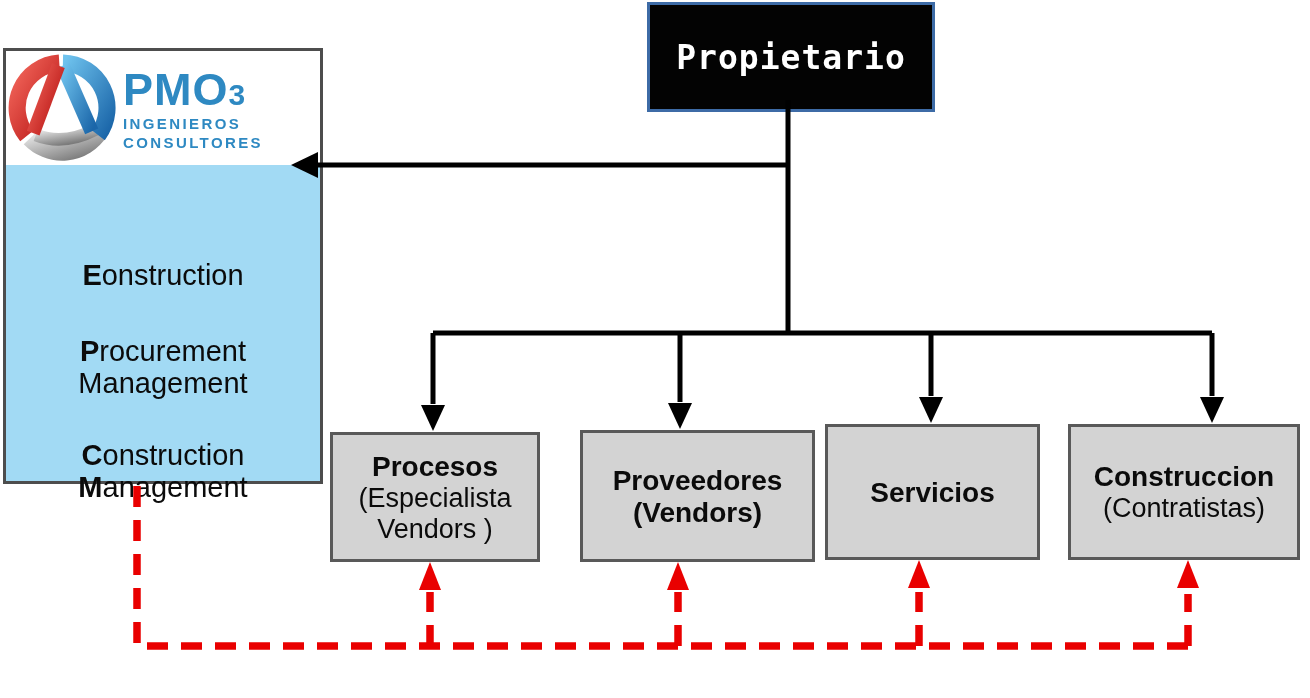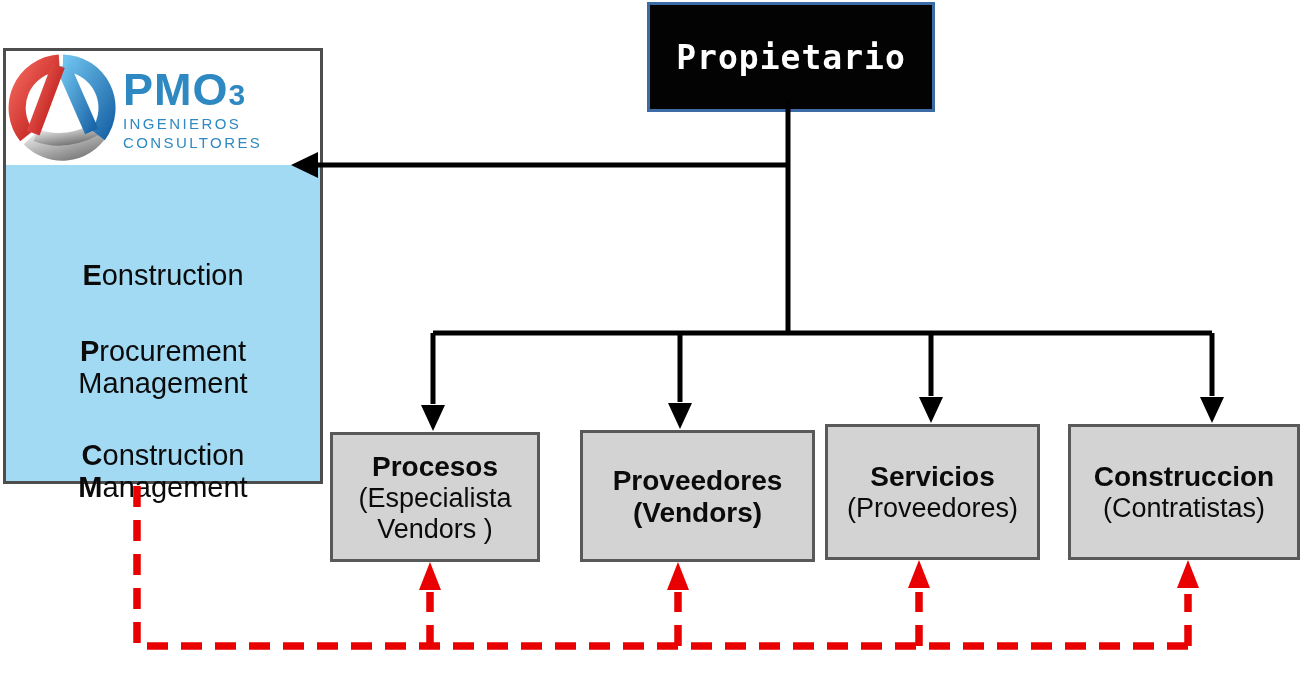--- a/index.html
+++ b/index.html
@@ -28,21 +28,21 @@
   }
   .logo-area{
     position:absolute;left:0;top:0;width:100%;height:114px;background:#ffffff;
     display:flex;align-items:center;
   }
   .sphere{width:108px;height:108px;margin-left:2px;flex:none;}
   .logo-text{margin-left:7px;color:var(--logo-blue,#2e89c2);line-height:1;}
   .brand-row{display:flex;align-items:flex-end;}
   .brand{font-size:45px;font-weight:bold;letter-spacing:1px;}
   .brand-sub{font-size:30px;font-weight:bold;margin-bottom:2px;}
-  .tagline{font-size:15px;font-weight:normal;letter-spacing:2.4px;margin-top:4px;}
+  .tagline{font-size:15px;font-weight:bold;letter-spacing:2.4px;margin-top:4px;}
 
   .svc-block{
     position:absolute;left:0;width:100%;text-align:center;
     font-size:29px;line-height:32px;color:var(--text-dark,#0b0b0b);
   }
   #svc1{top:208px}#svc2{top:284px}#svc3{top:388px}
   .b{font-weight:bold;}
 
   
   .dept{
@@ -128,21 +128,20 @@
     <div class="dept-title">Procesos</div>
     <div class="dept-sub">(Especialista</div>
     <div class="dept-sub">Vendors )</div>
   </div>
   <div class="dept" id="dept2">
     <div class="dept-title">Proveedores</div>
     <div class="dept-sub bold">(Vendors)</div>
   </div>
   <div class="dept" id="dept3">
     <div class="dept-title">Servicios</div>
-    <div class="dept-sub">(Proveedores)</div>
   </div>
   <div class="dept" id="dept4">
     <div class="dept-title">Construccion</div>
     <div class="dept-sub">(Contratistas)</div>
   </div>
 
   <svg class="wires" width="1310" height="698" viewBox="0 0 1310 698" aria-hidden="true">
     <g>
       <path class="k" d="M788 100 V333"></path>
       <path class="k" d="M433 333 H1212"></path>

